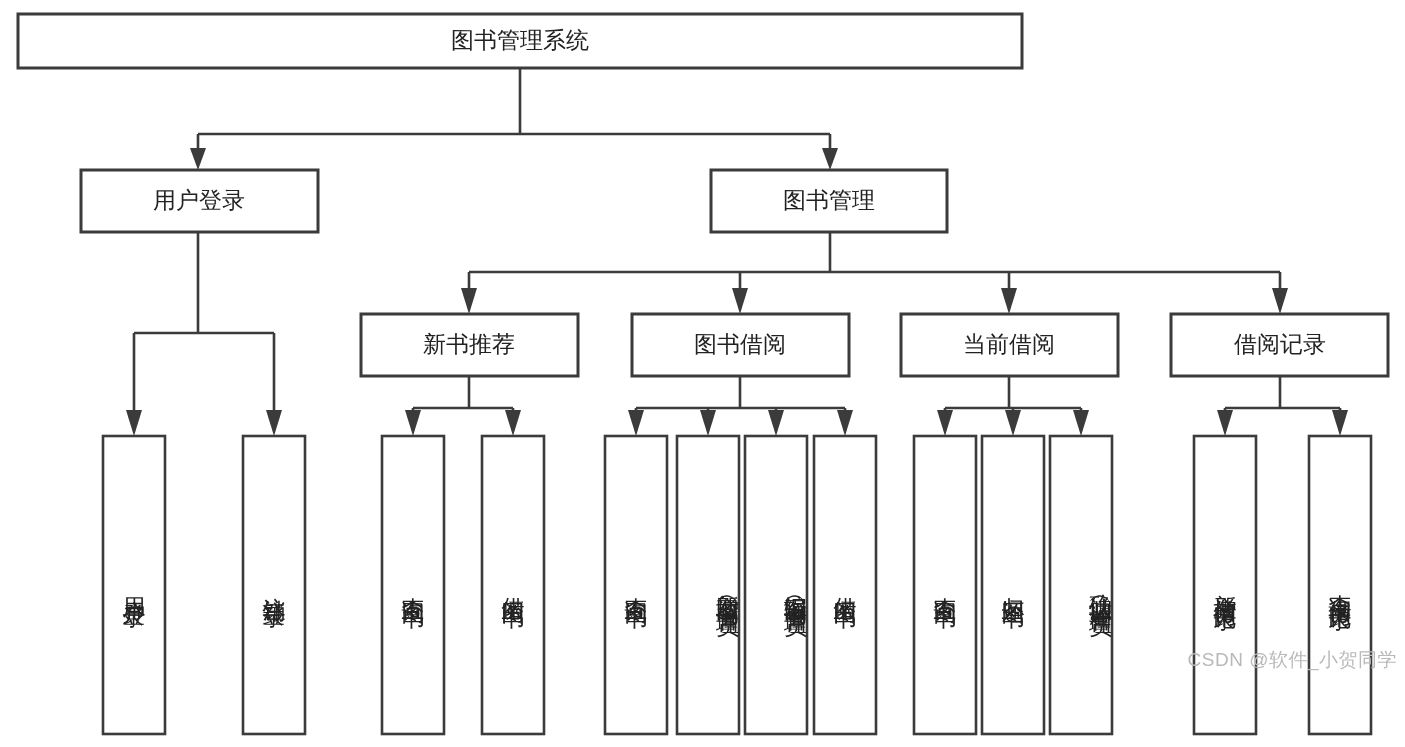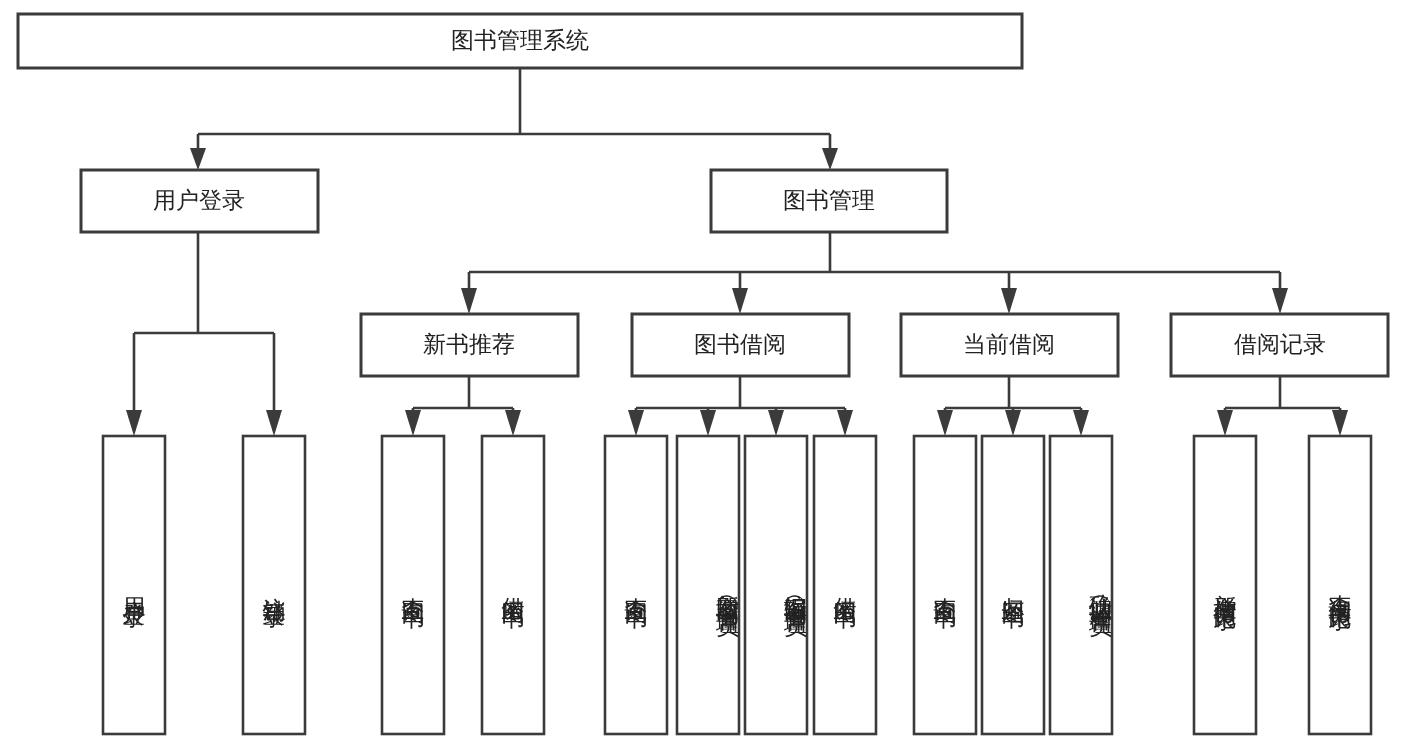--- a/index.html
+++ b/index.html
@@ -198,13 +198,14 @@
   <div class="vlabel-wrap" style="left:745px; top:444px; width:62px; height:290px;">编辑图书（管理员）</div>
   <div class="vlabel-wrap center" style="left:814px; top:436px; width:62px; height:298px;">借阅图书</div>
 
   <div class="vlabel-wrap center" style="left:914px; top:436px; width:62px; height:298px;">查询图书</div>
   <div class="vlabel-wrap center" style="left:982px; top:436px; width:62px; height:298px;">归还图书</div>
   <div class="vlabel-wrap" style="left:1050px; top:444px; width:62px; height:290px;">确认归还（管理员）</div>
 
   <div class="vlabel-wrap center" style="left:1194px; top:436px; width:62px; height:298px;">新增借阅记录</div>
   <div class="vlabel-wrap center" style="left:1309px; top:436px; width:62px; height:298px;">查询借阅记录</div>
 
+  <div class="watermark">CSDN @软件_小贺同学</div>
 </div>
 
 </body></html>

